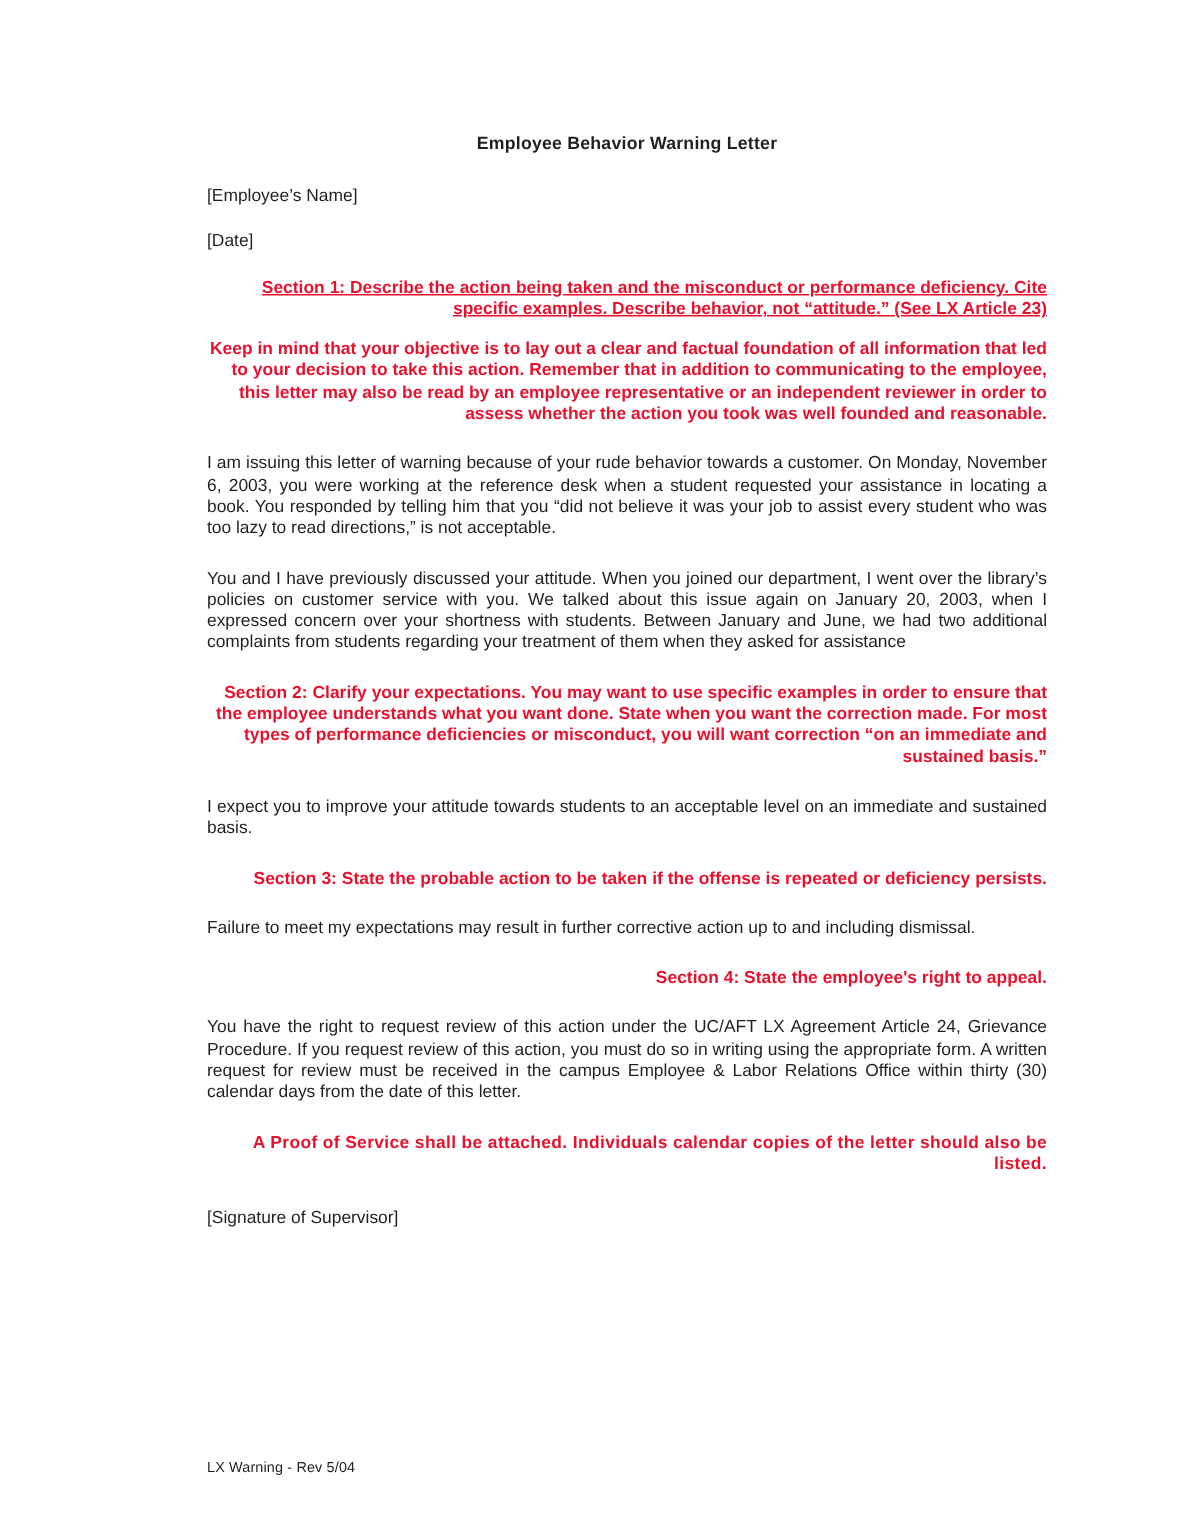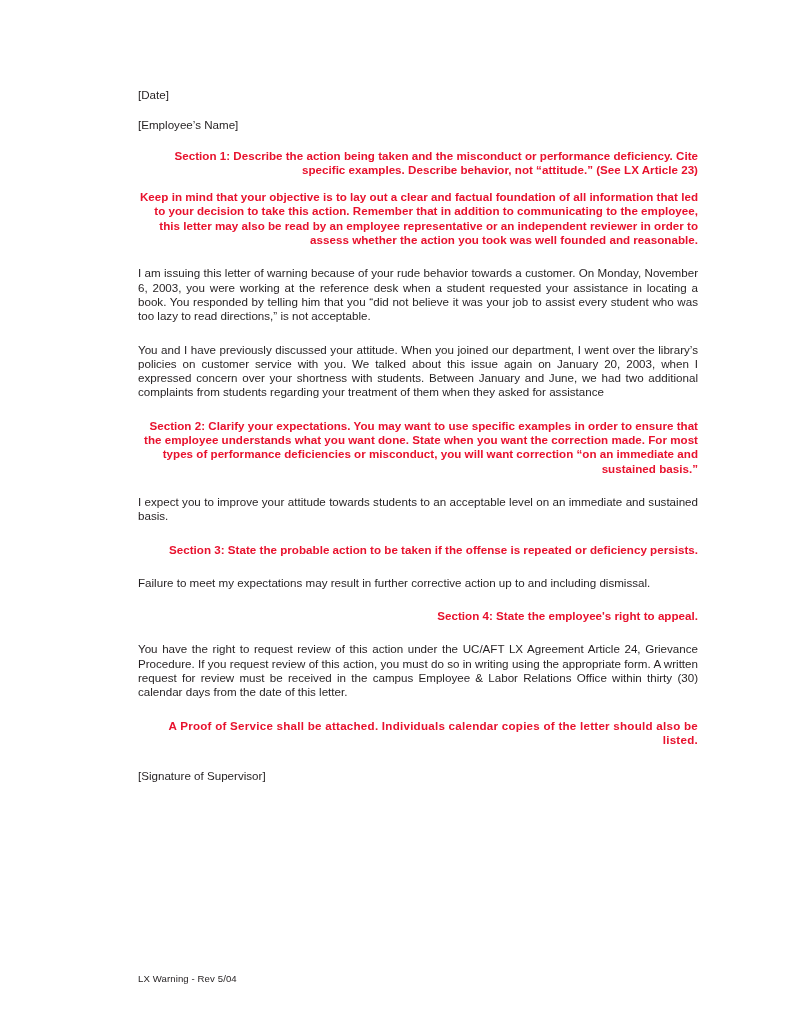--- a/index.html
+++ b/index.html
@@ -50,20 +50,21 @@
     color: #e8112d;
     font-weight: bold;
     letter-spacing: 0.02px;
     text-align: right;
   }
   p.para.red.wide {
     letter-spacing: 0.25px;
   }
   p.para.tight {
     margin-bottom: 13px;
+    text-decoration: underline;
   }
   p.para.gap-sm {
     margin-bottom: 16px;
   }
   p.para.gap-lg {
     margin-bottom: 19px;
   }
   p.signature {
     margin: 22px 0 0 0;
     font-size: 11.6px;
@@ -81,24 +82,25 @@
     margin-top: 11px;
   }
 </style>
 </head>
 <body>
 
 <div class="page">
 
   <div class="content">
 
+    <h1 class="doc-title">Employee Behavior Warning Letter</h1>
+
+    <p class="para left gap-sm">[Employee’s Name]</p>
 
     <p class="para left gap-sm">[Date]</p>
-
-    <p class="para left gap-sm">[Employee’s Name]</p>
 
 
     <p class="para red tight">Section 1:  Describe the action being taken and the misconduct or performance deficiency.  Cite specific examples.  Describe behavior, not “attitude.”  (See LX Article 23)</p>
 
     <p class="para red gap-lg">Keep in mind that your objective is to lay out a clear and factual foundation of all information that led to your decision to take this action.  Remember that in addition to communicating to the employee, this letter may also be read by an employee representative or an independent reviewer in order to assess whether the action you took was well founded and reasonable.</p>
 
     <p class="para gap-lg">I am issuing this letter of warning because of your rude behavior towards a customer.  On Monday, November 6, 2003, you were working at the reference desk when a student requested your assistance in locating a book.  You responded by telling him that you “did not believe it was your job to assist every student who was too lazy to read directions,” is not acceptable.</p>
 
     <p class="para gap-lg">You and I have previously discussed your attitude.  When you joined our department, I went over the library’s policies on customer service with you.  We talked about this issue again on January 20, 2003, when I expressed concern over your shortness with students. Between January and June, we had two additional complaints from students regarding your treatment of them when they asked for assistance</p>
 

